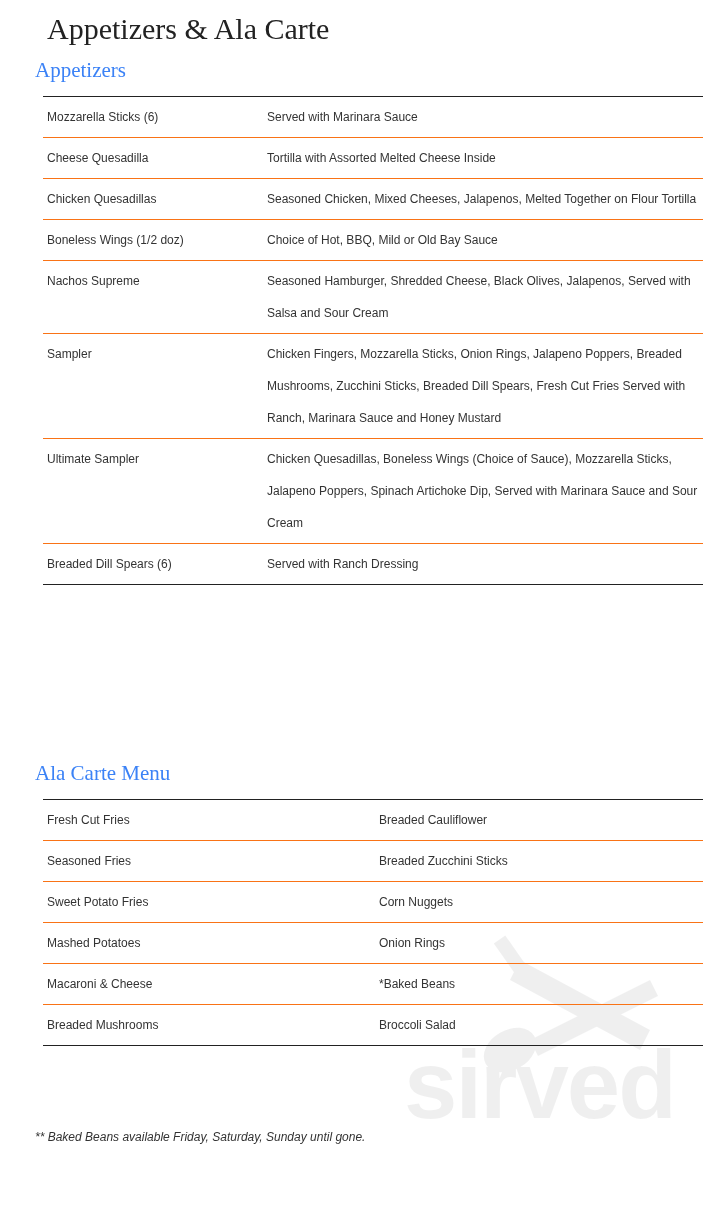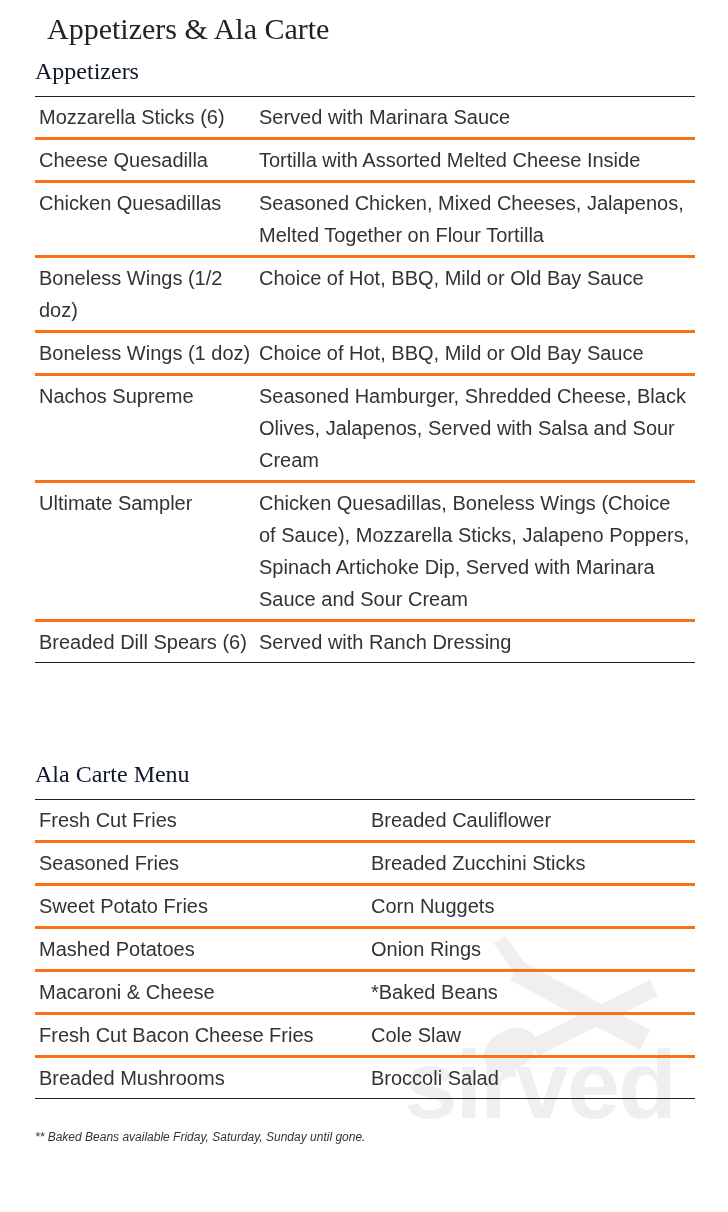--- a/index.html
+++ b/index.html
@@ -1,21 +1,21 @@
 <!DOCTYPE html>
 <html><head>
 <meta charset="utf-8">
 <style>
   html, body { margin: 0; padding: 0; background: #fff; }
   body { width: 728px; height: 1212px; position: relative; overflow: hidden; font-family: "Liberation Sans", sans-serif; color: #333; }
   .wrap { position: absolute; left: 35px; top: 0; width: 660px; }
   h1 { font-family: "Liberation Serif", serif; font-weight: normal; font-size: 30px; color: #222; margin: 0; position: absolute; top: 12px; left: 12px; white-space: nowrap; }
-  h2 { font-family: "Liberation Serif", serif; font-weight: normal; font-size: 24px; color: #0f172a; margin: 0; position: absolute; left: 0; white-space: nowrap; }
-  table { border-collapse: collapse; width: 660px; position: absolute; left: 0; font-size: 20px; }
-  td { padding: 8px 4px 8px 4px; vertical-align: top; line-height: 32px; border-top: 3px solid #f97316; }
+  h2 { font-family: "Liberation Serif", serif; font-weight: normal; font-size: 21px; color: #3b82f6; margin: 0; position: absolute; left: 0; white-space: nowrap; }
+  table { border-collapse: collapse; width: 660px; position: absolute; left: 8px; font-size: 12px; }
+  td { padding: 8px 4px 8px 4px; vertical-align: top; line-height: 32px; border-top: 1px solid #f97316; }
   table.app td { padding-top: 4px; padding-bottom: 4px; }
   table tr:first-child td { border-top: none; }
   .app { top: 96px; border-top: 1px solid #222; border-bottom: 1px solid #222; }
   .alc { top: 799px; border-top: 1px solid #222; border-bottom: 1px solid #222; }
   .app td.name { width: 212px; }
   .alc td { line-height: 32px; padding-top: 4px; padding-bottom: 4px; }
   .alc td.left { width: 324px; }
   .note { position: absolute; top: 1130px; left: 0; font-style: italic; font-size: 12px; color: #333; white-space: nowrap; }
   .watermark { position: absolute; left: 400px; top: 900px; width: 290px; height: 240px; opacity: 0.06; pointer-events: none; }
   .watermark .word { position: absolute; left: 4px; bottom: 0; font-family: "Liberation Sans", sans-serif; font-weight: bold; font-size: 96px; color: #000; letter-spacing: -2px; }
@@ -52,26 +52,26 @@
         </tr>
         <tr>
           <td class="name">Chicken Quesadillas</td>
           <td>Seasoned Chicken, Mixed Cheeses, Jalapenos, Melted Together on Flour Tortilla</td>
         </tr>
         <tr>
           <td class="name">Boneless Wings (1/2 doz)</td>
           <td>Choice of Hot, BBQ, Mild or Old Bay Sauce</td>
         </tr>
         <tr>
-          <td class="name">Boneless Wings (1 doz)</td>
-          <td>Choice of Hot, BBQ, Mild or Old Bay Sauce</td>
+          <td class="name">Nachos Supreme</td>
+          <td>Seasoned Hamburger, Shredded Cheese, Black Olives, Jalapenos, Served with Salsa and Sour Cream</td>
         </tr>
         <tr>
-          <td class="name">Nachos Supreme</td>
-          <td>Seasoned Hamburger, Shredded Cheese, Black Olives, Jalapenos, Served with Salsa and Sour Cream</td>
+          <td class="name">Sampler</td>
+          <td>Chicken Fingers, Mozzarella Sticks, Onion Rings, Jalapeno Poppers, Breaded Mushrooms, Zucchini Sticks, Breaded Dill Spears, Fresh Cut Fries Served with Ranch, Marinara Sauce and Honey Mustard</td>
         </tr>
         <tr>
           <td class="name">Ultimate Sampler</td>
           <td>Chicken Quesadillas, Boneless Wings (Choice of Sauce), Mozzarella Sticks, Jalapeno Poppers, Spinach Artichoke Dip, Served with Marinara Sauce and Sour Cream</td>
         </tr>
         <tr>
           <td class="name">Breaded Dill Spears (6)</td>
           <td>Served with Ranch Dressing</td>
         </tr>
       </tbody>
@@ -95,24 +95,20 @@
         </tr>
         <tr>
           <td class="left">Mashed Potatoes</td>
           <td>Onion Rings</td>
         </tr>
         <tr>
           <td class="left">Macaroni &amp; Cheese</td>
           <td>*Baked Beans</td>
         </tr>
         <tr>
-          <td class="left">Fresh Cut Bacon Cheese Fries</td>
-          <td>Cole Slaw</td>
-        </tr>
-        <tr>
           <td class="left">Breaded Mushrooms</td>
           <td>Broccoli Salad</td>
         </tr>
       </tbody>
   </table>
 
   <div class="note">** Baked Beans available Friday, Saturday, Sunday until gone.</div>
 </div>
 
 </body></html>

